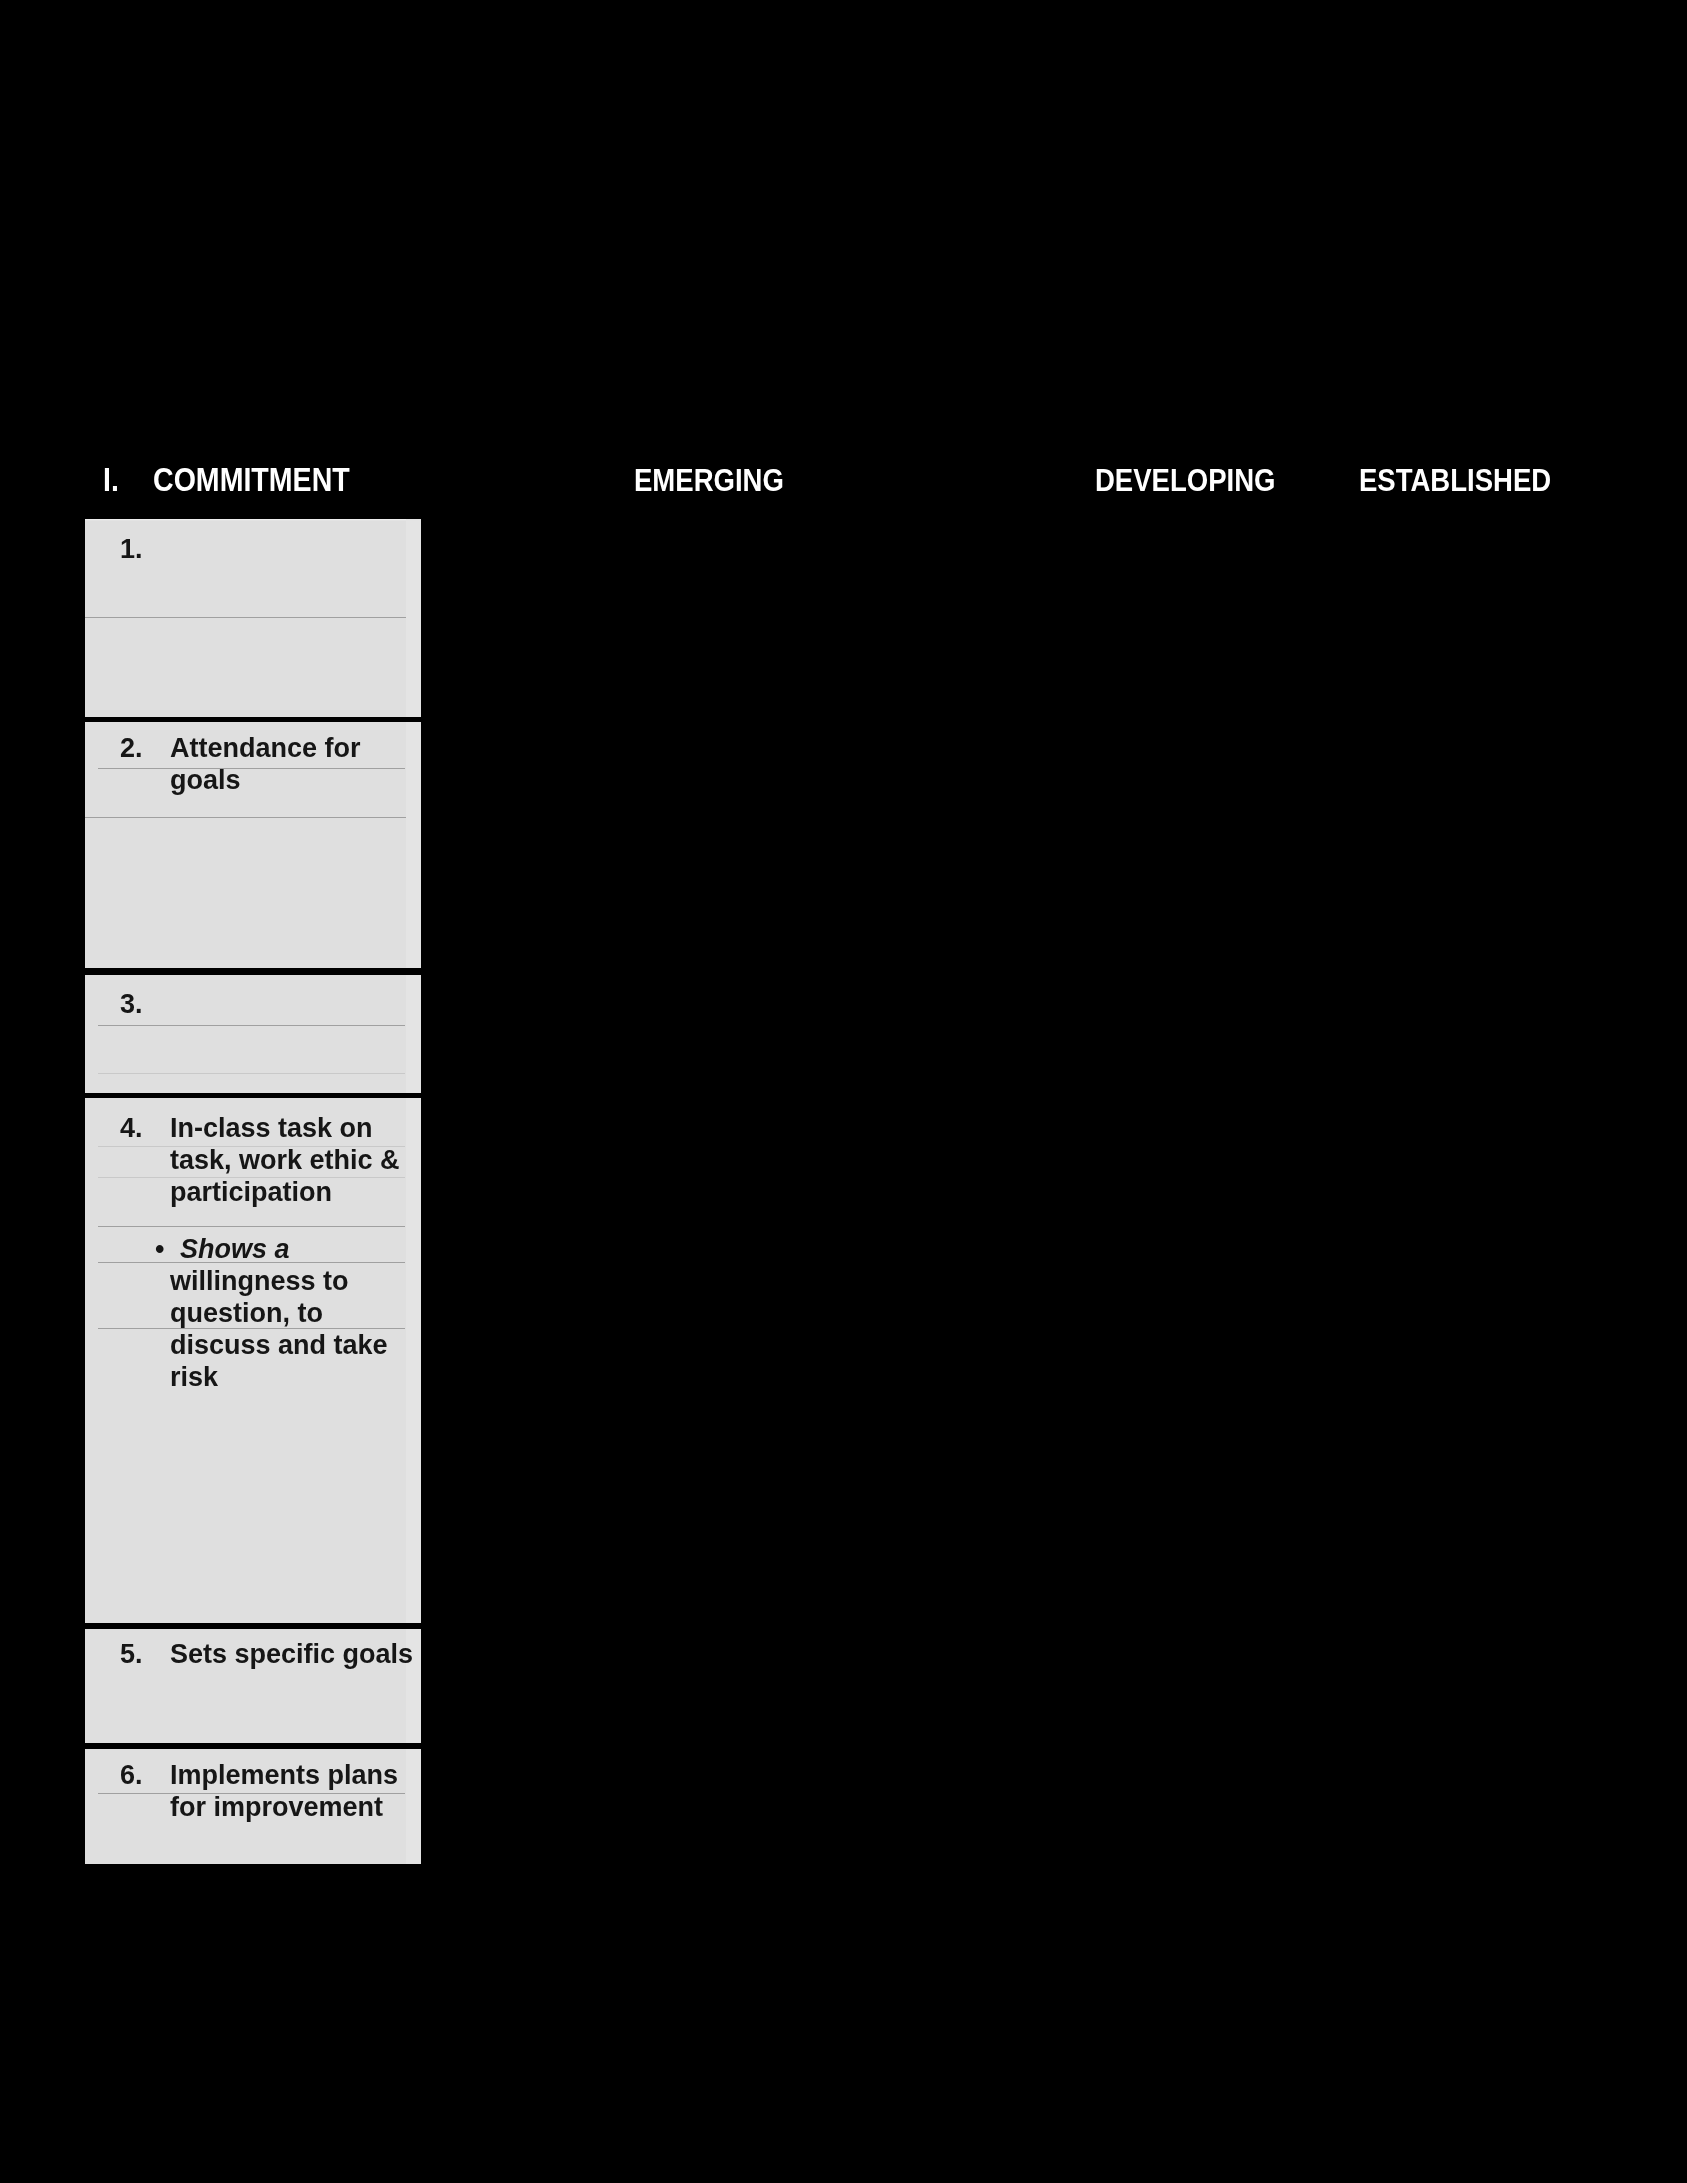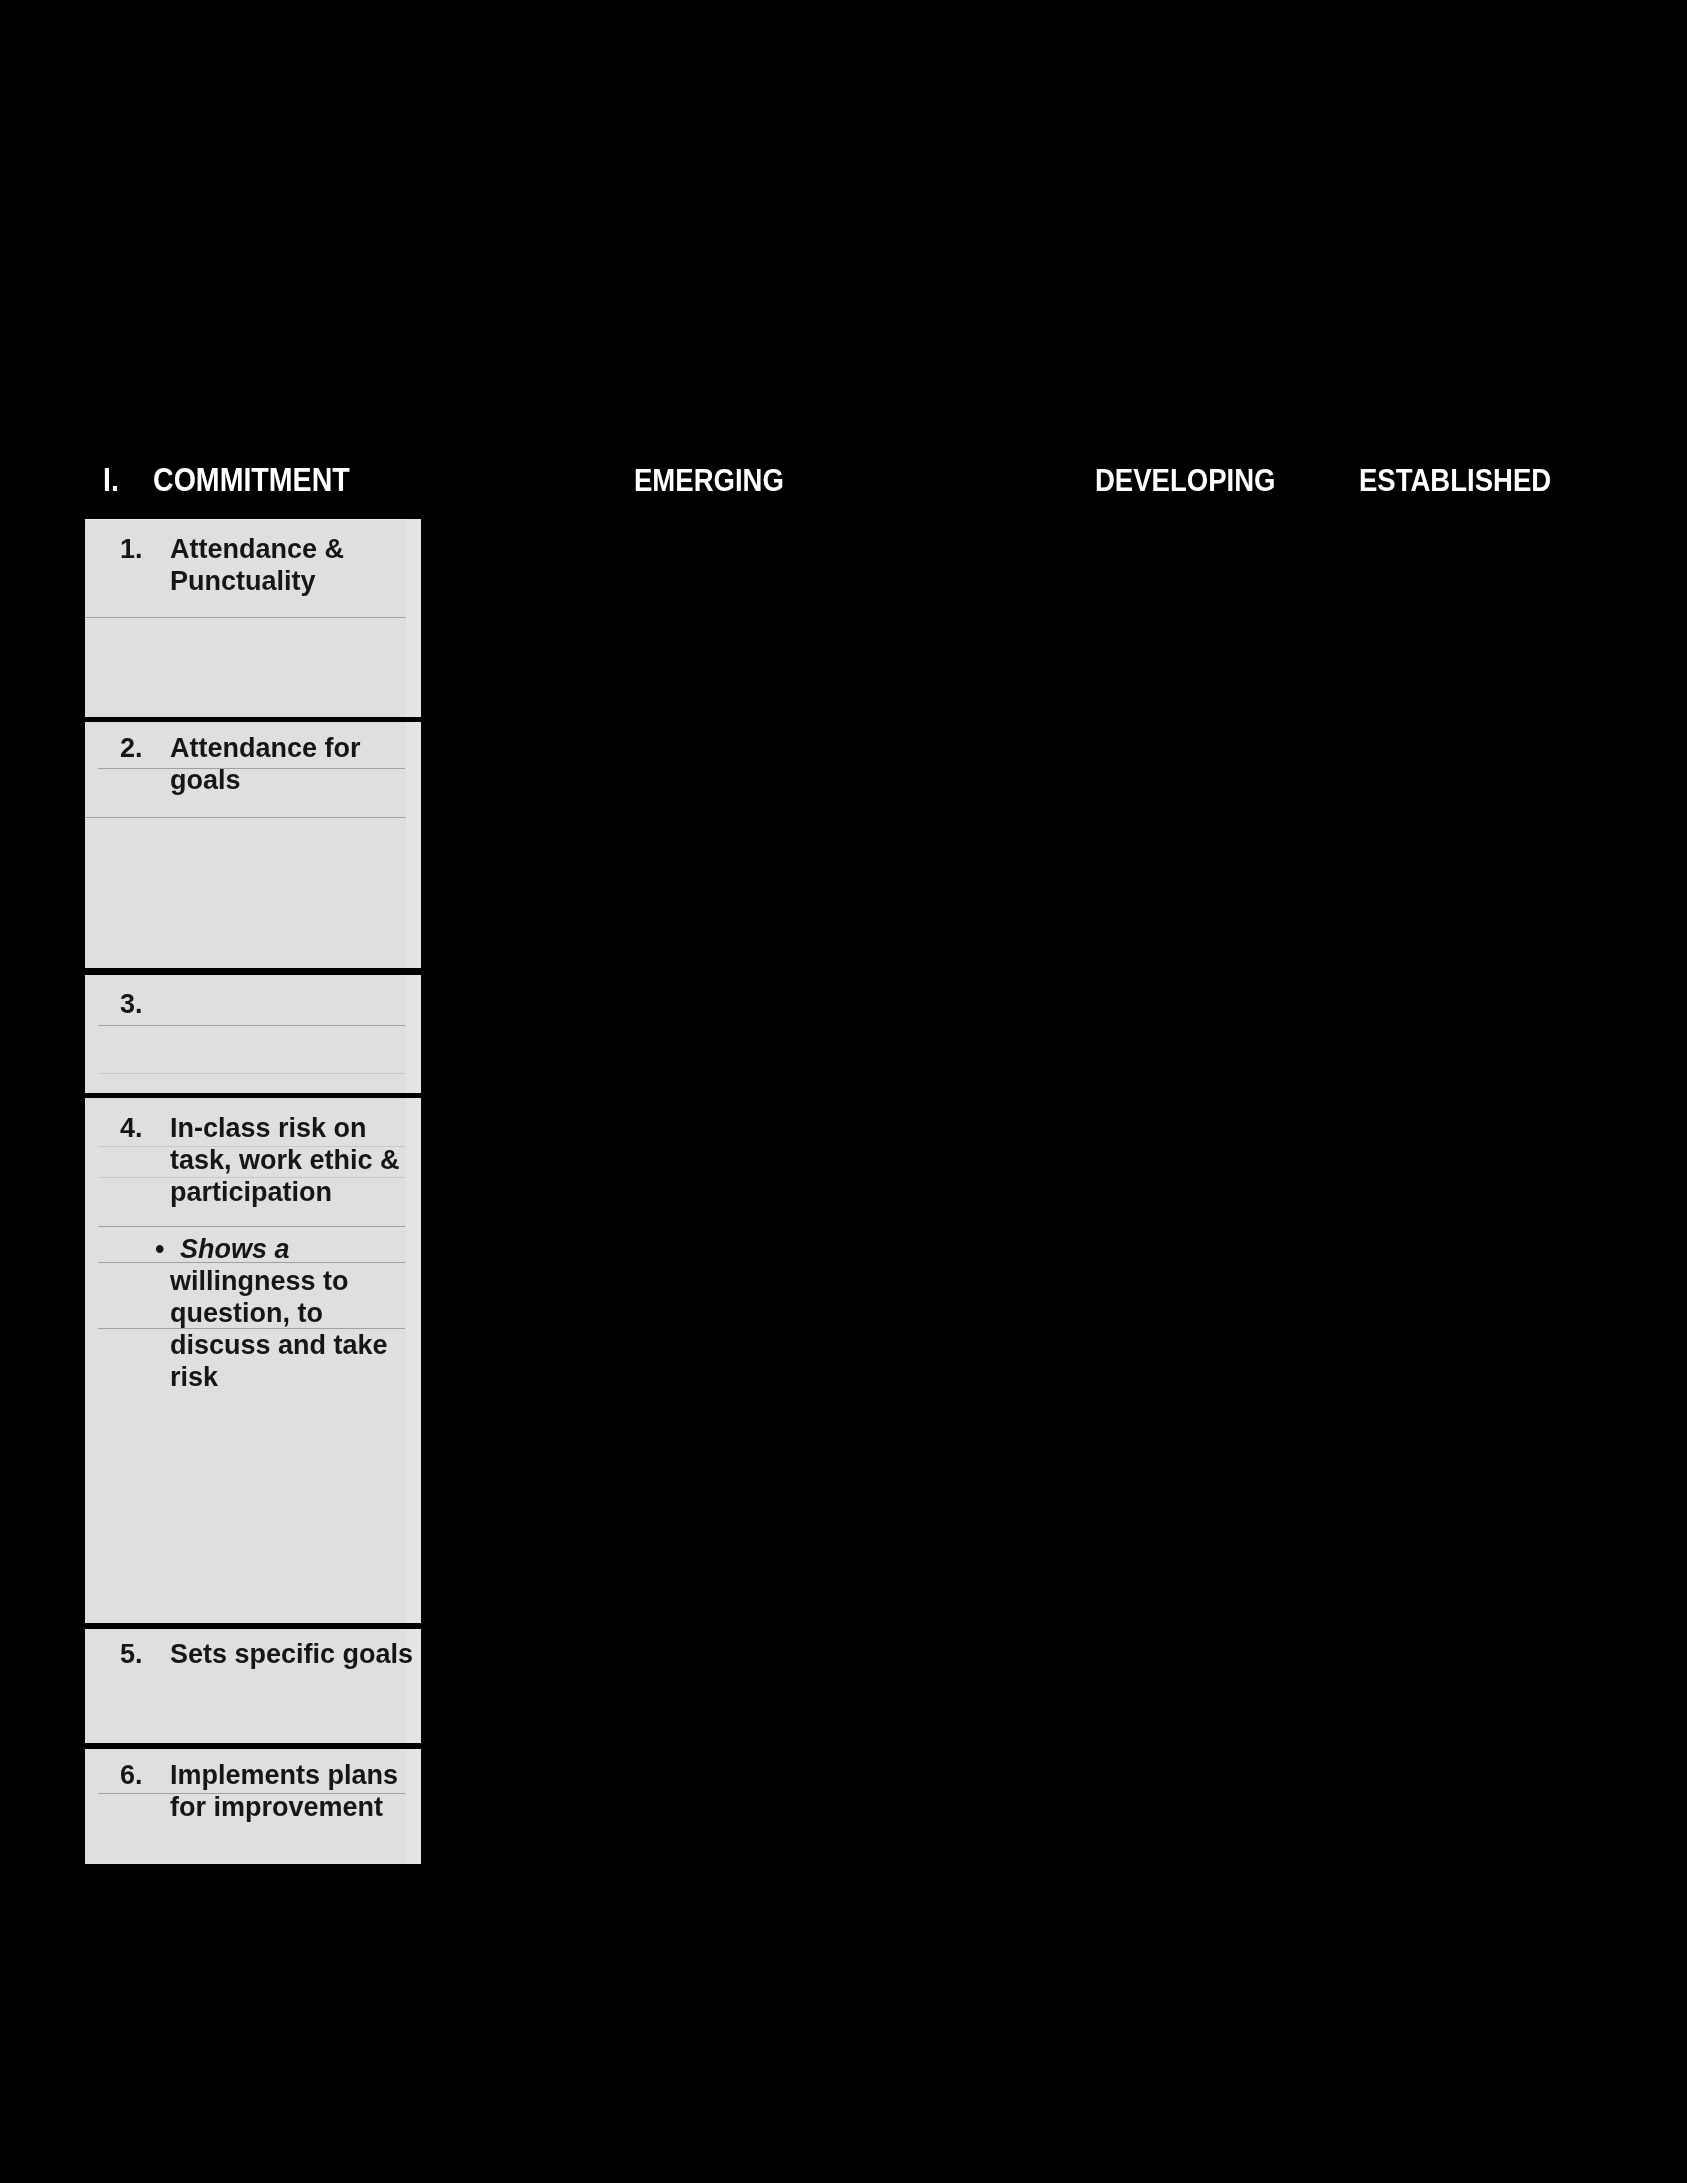--- a/index.html
+++ b/index.html
@@ -88,24 +88,20 @@
   </div>
   <div id="col-established" class="colhdr">
     <span class="squeeze">ESTABLISHED</span>
   </div>
 
   <div class="cell cell-1">
     <div class="vline"></div>
     <div class="divider full" style="top:98px"></div>
     <div class="item">
       <div class="num">1.</div>
-      <div class="txt">
-        <div class="line">Attendance &amp;</div>
-        <div class="line">Punctuality</div>
-      </div>
     </div>
   </div>
 
   <div class="cell cell-2">
     <div class="divider short" style="top:46px"></div>
     <div class="divider full" style="top:95px"></div>
     <div class="item">
       <div class="num">2.</div>
       <div class="txt">
         <div class="line">Attendance for</div>
@@ -124,21 +120,21 @@
 
   <div class="cell cell-4">
     <div class="divider short soft" style="top:48px"></div>
     <div class="divider short soft" style="top:79px"></div>
     <div class="divider short" style="top:128px"></div>
     <div class="divider short" style="top:164px"></div>
     <div class="divider short" style="top:230px"></div>
     <div class="item">
       <div class="num">4.</div>
       <div class="txt">
-        <div class="line">In-class risk on</div>
+        <div class="line">In-class task on</div>
         <div class="line">task, work ethic &amp;</div>
         <div class="line">participation</div>
       </div>
     </div>
     <div class="bullet-item">
       <span class="bullet-dot">•</span>
       <div class="line first">Shows a</div>
       <div class="line">willingness to</div>
       <div class="line">question, to</div>
       <div class="line">discuss and take</div>

